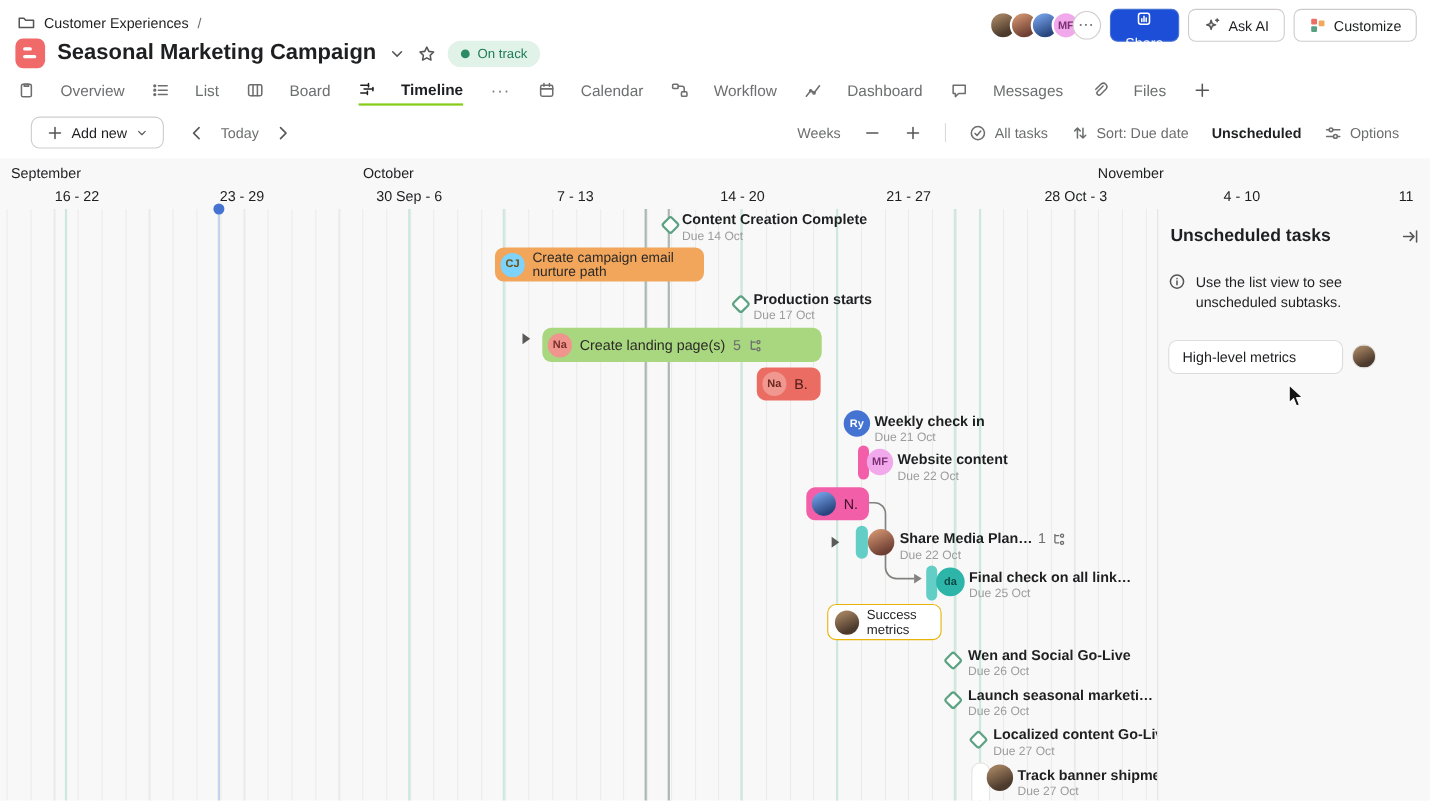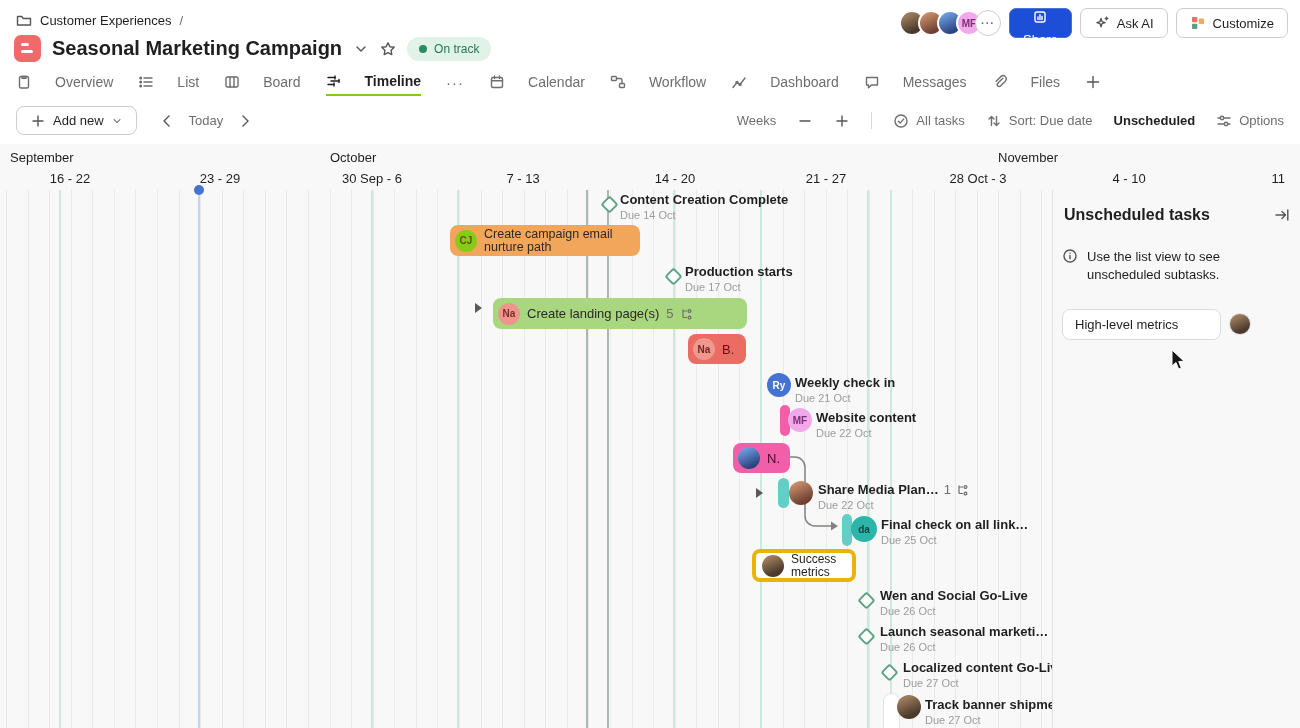--- a/index.html
+++ b/index.html
@@ -38,21 +38,21 @@
 
   
   .tabs { position:absolute; left:16px; top:68px; display:flex; align-items:center; gap:25px; height:28px; }
   .tab { display:flex; align-items:center; gap:23px; font-size:14px; color:#6d6e6f; height:28px; cursor:pointer; }
   .tab .ic { stroke:#6d6e6f; }
   .tab.active { color:#1e1f21; font-weight:600; border-bottom:2px solid #84cc16; }
   .tab.active .ic { stroke:#1e1f21; }
   .tab-more { color:#6d6e6f; font-size:15px; letter-spacing:1px; cursor:pointer; }
 
   
-  .toolbar { position:absolute; left:0; right:0; top:97px; height:47px; display:flex; align-items:center; padding:0 16px; background:#fff; }
+  .toolbar { position:absolute; left:0; right:0; top:97px; height:47px; display:flex; align-items:center; padding:0 28px; background:#fff; }
   .btn-addnew { height:29px; border-radius:8px; }
   .nav-arrows { display:flex; align-items:flex-start; gap:14px; margin-left:22px; color:#6d6e6f; }
   .nav-arrows .today { font-size:13px; }
   .toolbar-right { margin-left:auto; display:flex; align-items:center; gap:21px; color:#6d6e6f; font-size:13px; }
   .tb-item { display:flex; align-items:center; gap:7px; cursor:pointer; }
   .tb-item .ic { stroke:#6d6e6f; }
   .tb-divider { width:1px; height:17px; background:#dcdad9; }
   .tb-strong { color:#1e1f21; font-weight:600; }
 
   
@@ -74,21 +74,21 @@
   .two-line { font-size:12.5px; line-height:13px; }
   .mini-bar { position:absolute; border-radius:6px; }
   .free-av { position:absolute; width:24px; height:24px; border-radius:50%; display:flex; align-items:center; justify-content:center; font-size:10px; font-weight:700; color:#fff; }
   .task-label { position:absolute; }
   .task-label .t { font-size:13px; font-weight:600; color:#1e1f21; display:flex; align-items:center; gap:5px; }
   .task-label .due { font-size:11px; color:#9b9d9c; margin-top:2px; }
   .count { font-weight:400; color:#6d6e6f; }
   .diamond { position:absolute; width:13px; height:13px; transform:rotate(45deg); border:2px solid #5ca283; border-radius:3px; background:#fdfdfc; }
   .expander { position:absolute; width:0; height:0; border-left:7px solid #5a5a58; border-top:5px solid transparent; border-bottom:5px solid transparent; cursor:pointer; }
   .subtask-ic { width:13px; height:12px; stroke:#6d6e6f; fill:none; stroke-width:1.2; }
-  .card-task { position:absolute; background:#fff; border:4px solid #eab308; border-radius:8px; display:flex; align-items:center; gap:7px; padding:0 6px; }
+  .card-task { position:absolute; background:#fff; border:1px solid #eab308; border-radius:8px; display:flex; align-items:center; gap:7px; padding:0 6px; }
   .card-task .txt { font-size:12px; line-height:13px; color:#1e1f21; }
   .pill-empty { position:absolute; background:#fff; border:1px solid #e6e4e2; border-radius:8px; }
 
   
   .connector { position:absolute; left:0; top:0; pointer-events:none; }
 
   
   .panel { position:absolute; left:1052px; right:0; top:46px; bottom:0; background:#f9f8f8; border-left:1px solid #e3e1e0; }
   .panel-title { position:absolute; left:11px; top:16px; font-size:16px; font-weight:600; }
   .panel-collapse { position:absolute; right:10px; top:17px; cursor:pointer; }
@@ -318,21 +318,21 @@
       <path d="M831 377.5 L838 382 L831 386.5 Z" fill="#82827f"></path>
     </svg>
 
     <div class="diamond" style="left:603px;top:54px"></div>
     <div class="task-label" style="left:620px;top:48px">
       <div class="t">Content Creation Complete</div>
       <div class="due">Due 14 Oct</div>
     </div>
 
     <div class="bar" style="left:450px;top:81px;width:190px;height:31px;background:#f2a65c">
-      <span class="bar-av" style="background:#84cc16;color:#6b4d12">CJ</span>
+      <span class="bar-av" style="background:#7dd3fc;color:#6b4d12">CJ</span>
       <span class="two-line">
         <span>Create campaign email</span><br>
         <span>nurture path</span>
       </span>
     </div>
 
     <div class="diamond" style="left:667px;top:126px"></div>
     <div class="task-label" style="left:685px;top:120px">
       <div class="t">Production starts</div>
       <div class="due">Due 17 Oct</div>

